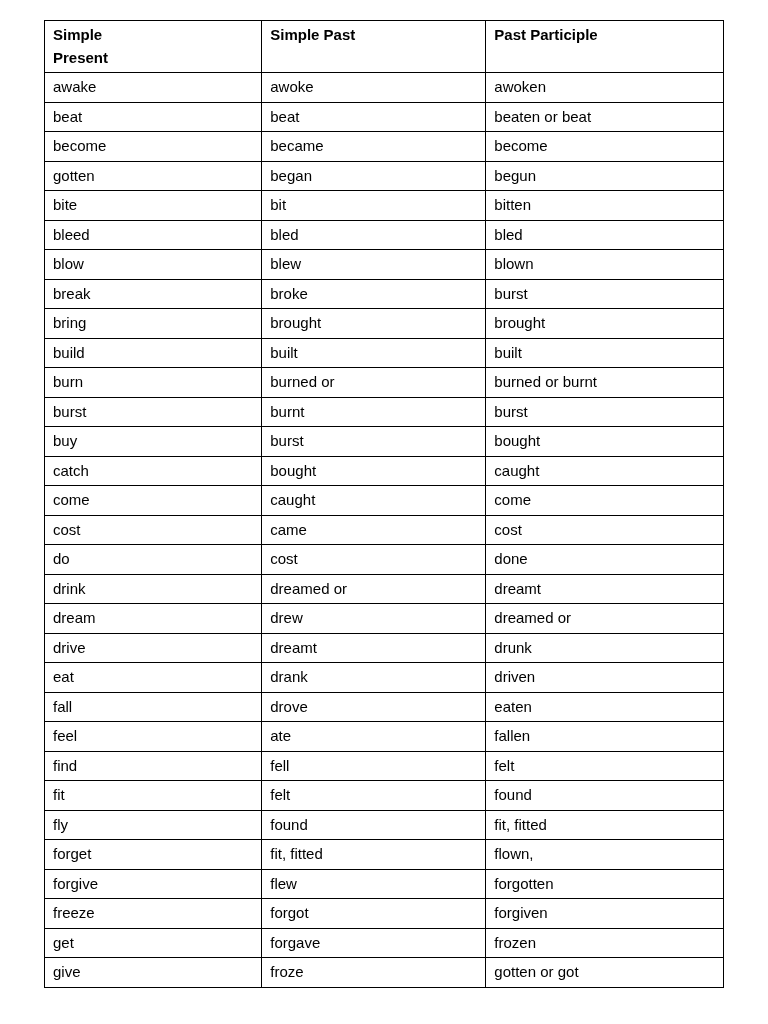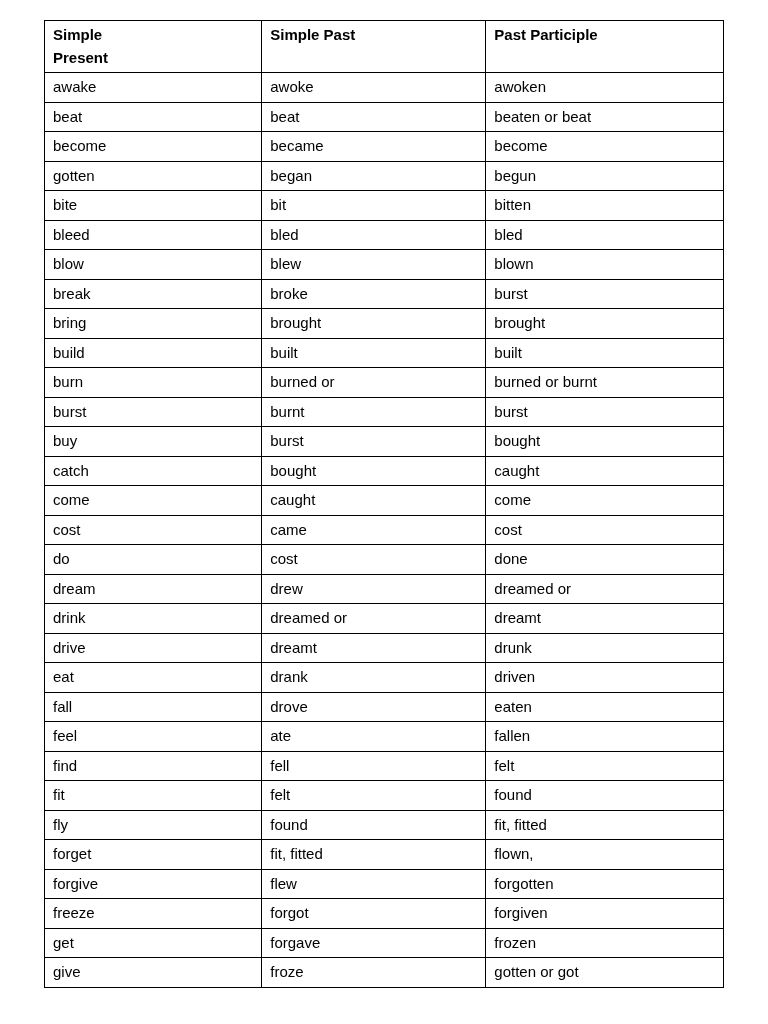--- a/index.html
+++ b/index.html
@@ -129,28 +129,28 @@
           <td>cost</td>
           <td>came</td>
           <td>cost</td>
         </tr>
         <tr>
           <td>do</td>
           <td>cost</td>
           <td>done</td>
         </tr>
         <tr>
+          <td>drink</td>
+          <td>dreamed or</td>
+          <td>dreamt</td>
+        </tr>
+        <tr>
           <td>dream</td>
           <td>drew</td>
           <td>dreamed or</td>
-        </tr>
-        <tr>
-          <td>drink</td>
-          <td>dreamed or</td>
-          <td>dreamt</td>
         </tr>
         <tr>
           <td>drive</td>
           <td>dreamt</td>
           <td>drunk</td>
         </tr>
         <tr>
           <td>eat</td>
           <td>drank</td>
           <td>driven</td>

